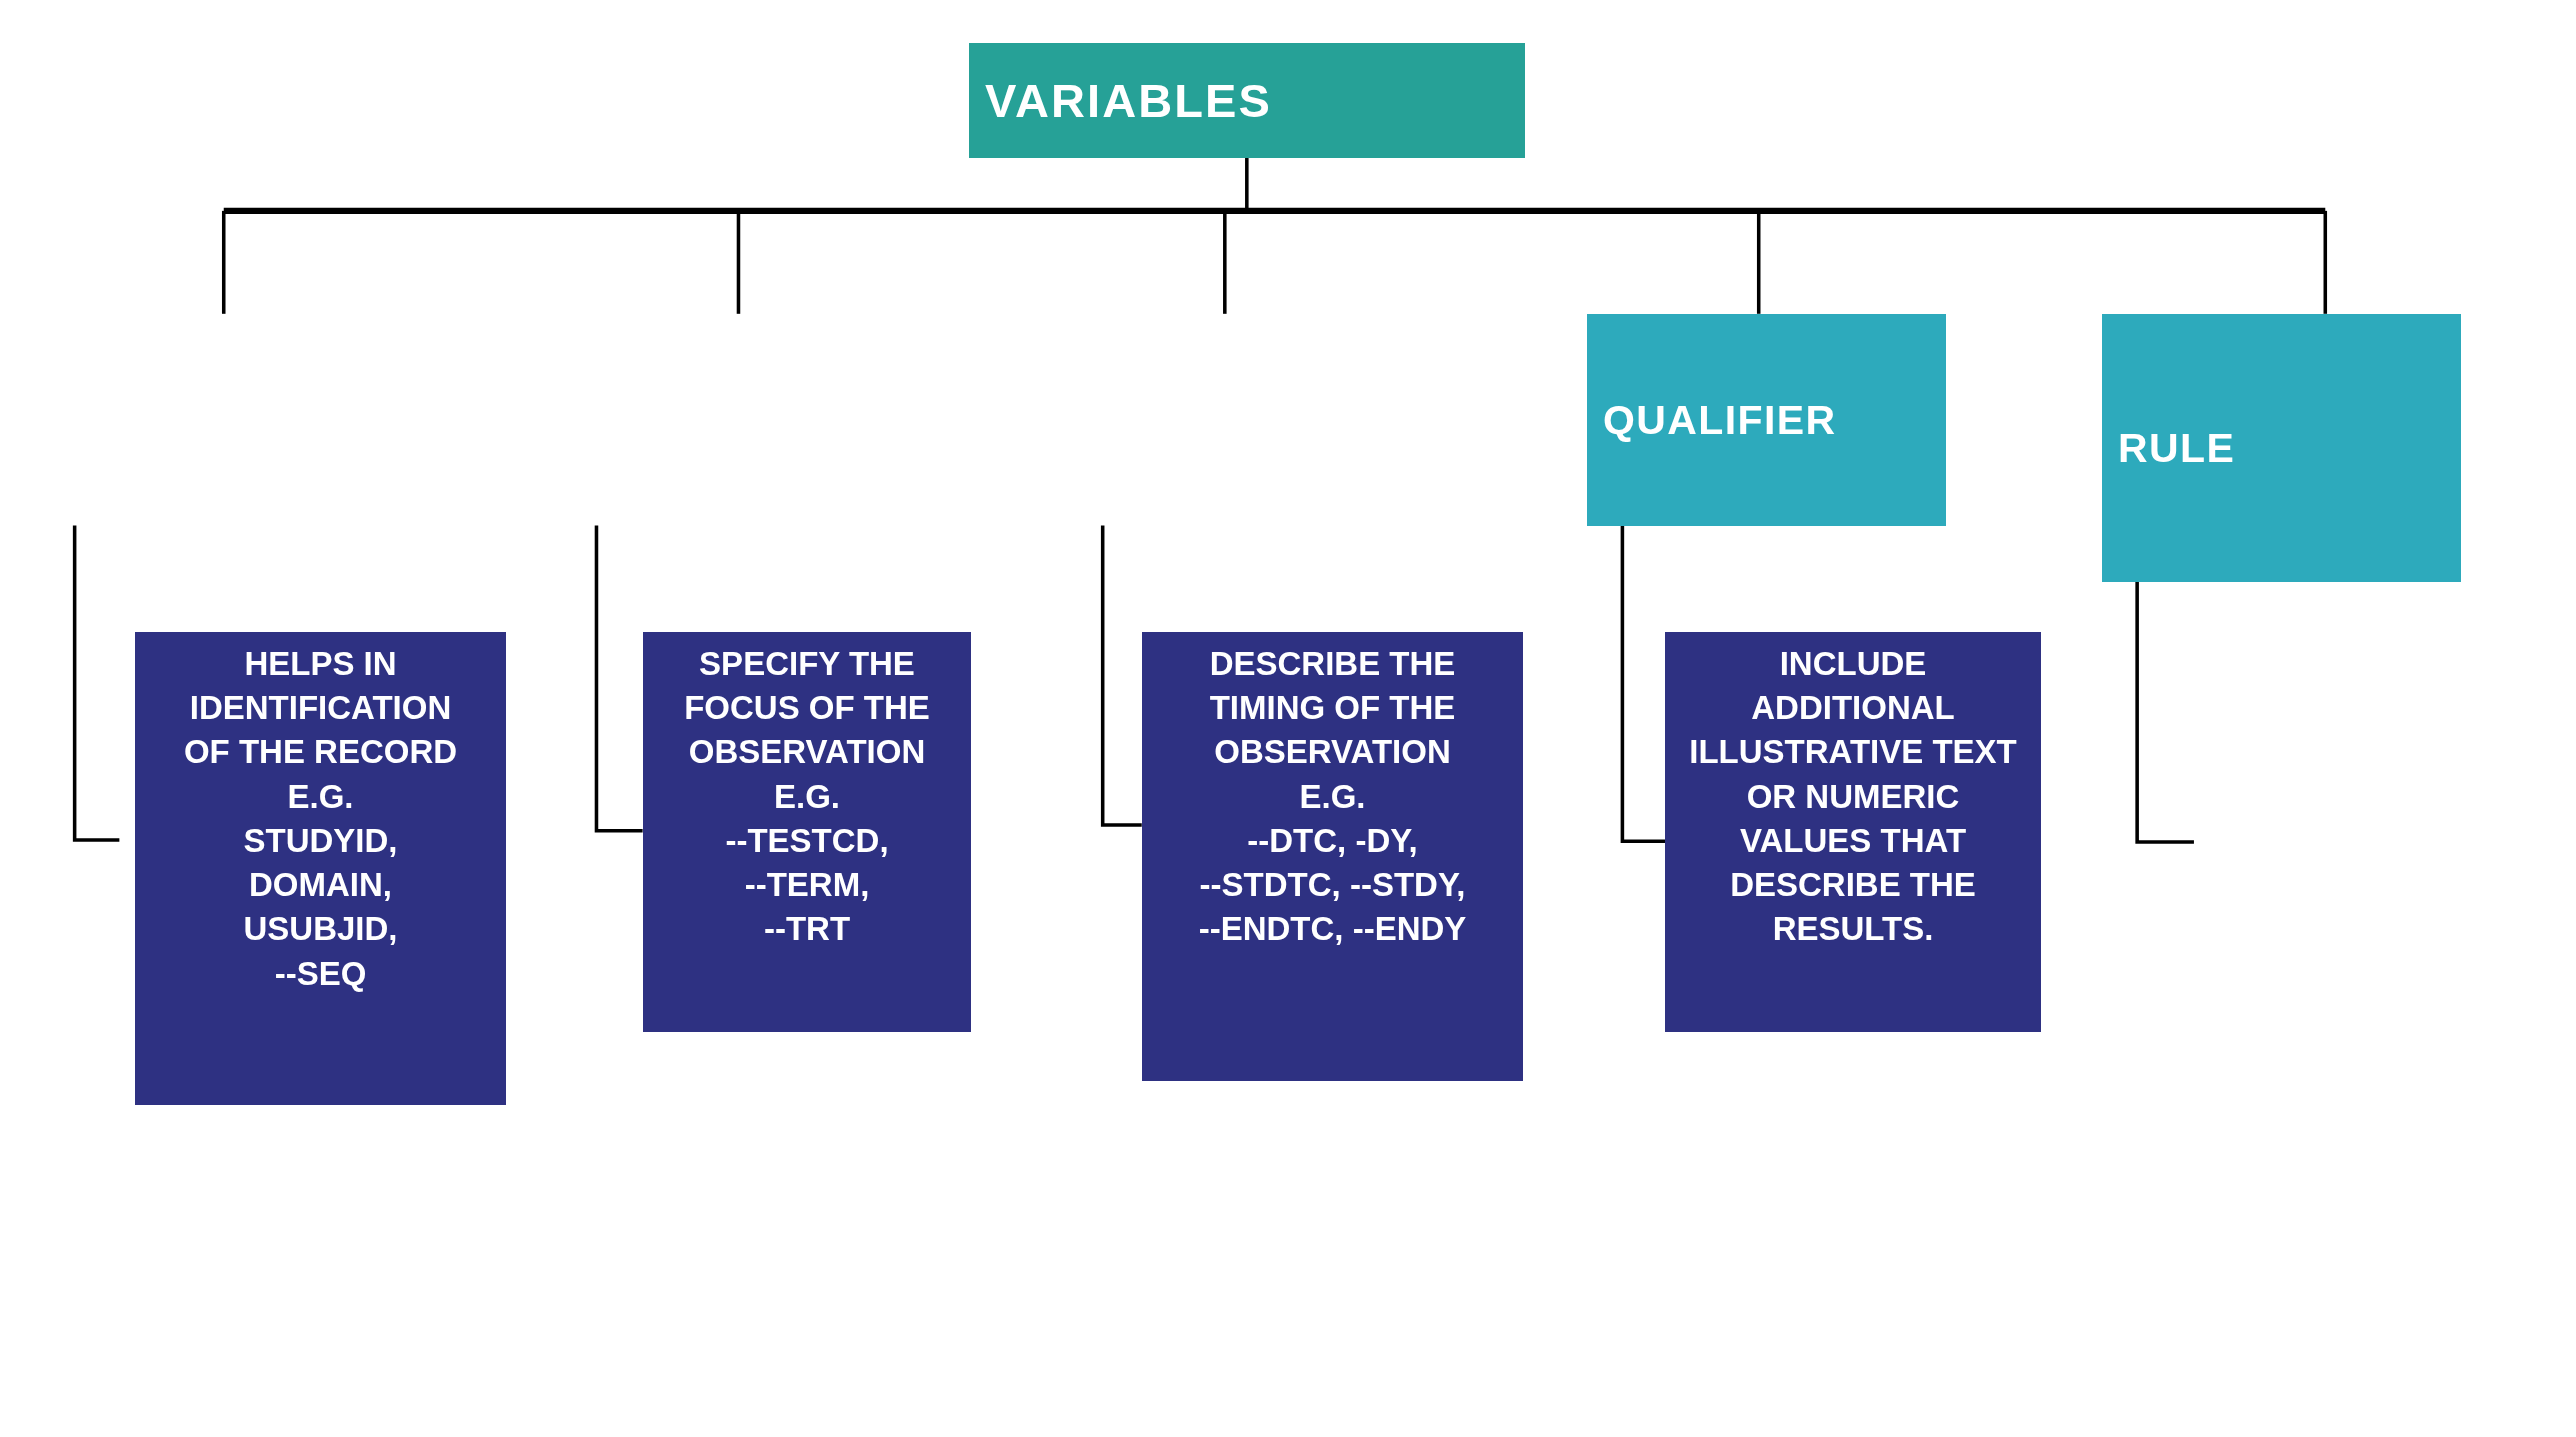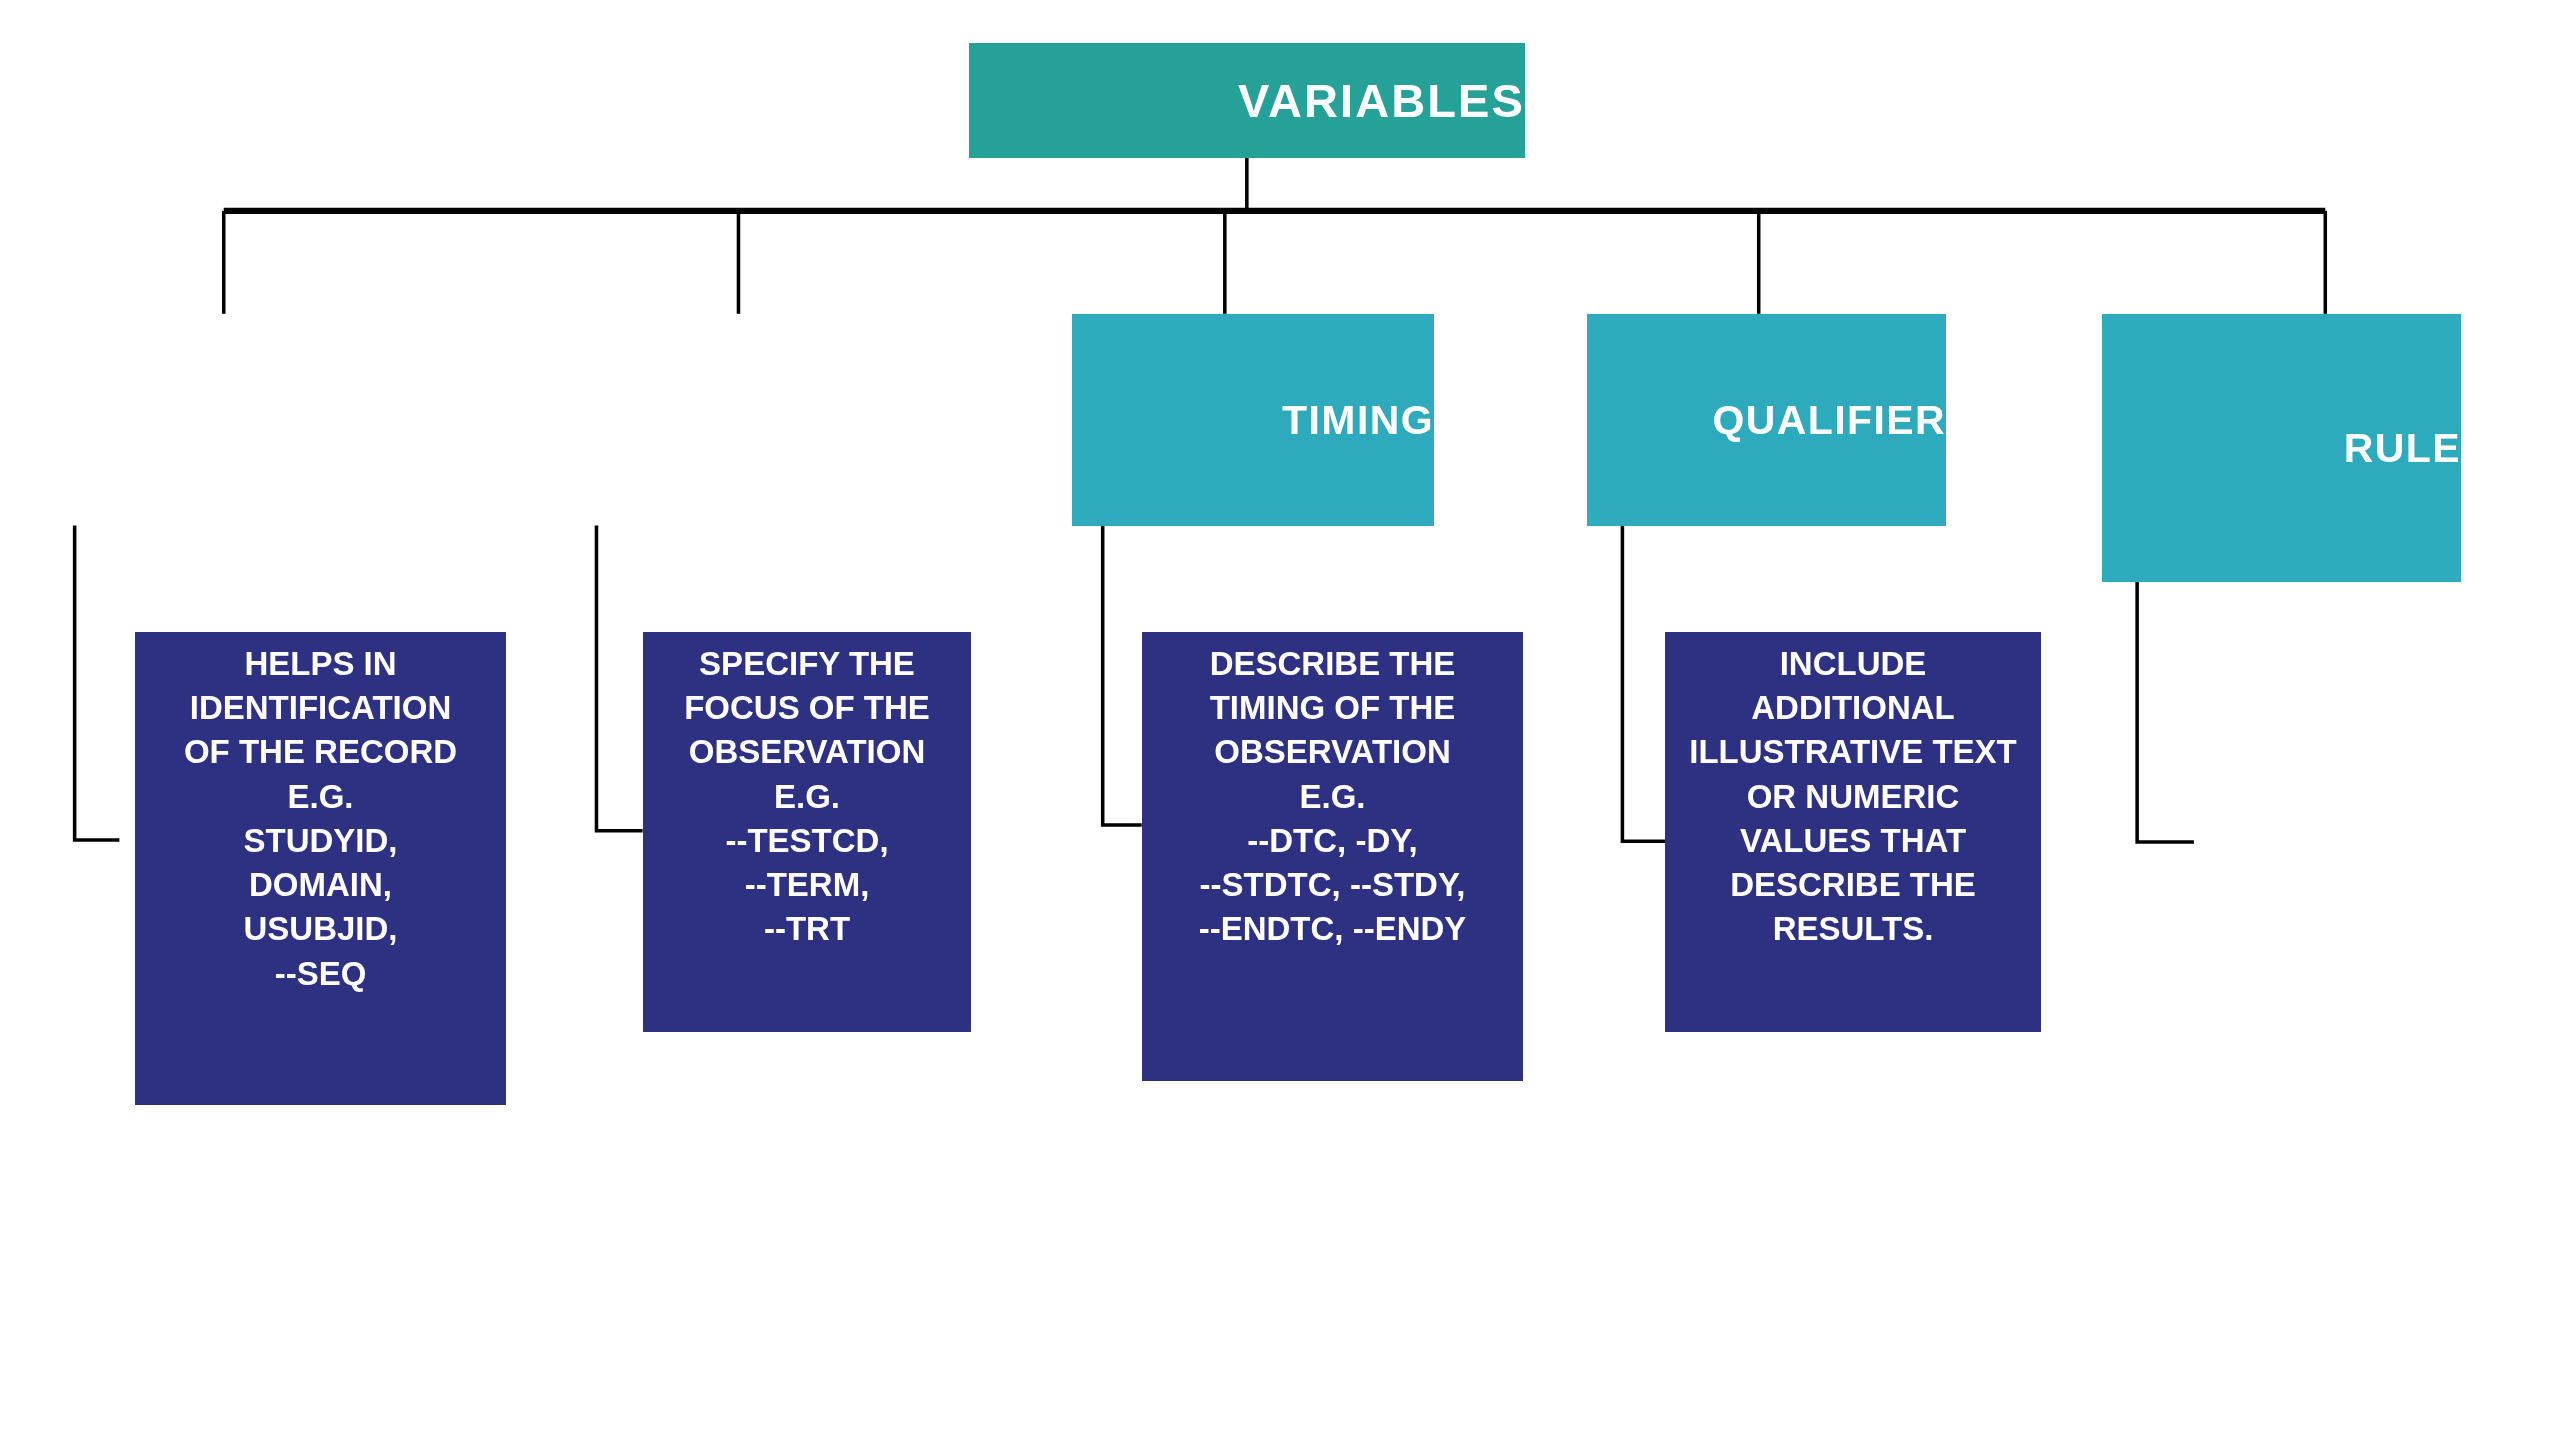--- a/index.html
+++ b/index.html
@@ -5,21 +5,21 @@
   html,body{margin:0;padding:0;}
   body{
     width:2576px;height:1437px;background:#ffffff;
     font-family:"Liberation Sans",sans-serif;
     overflow:hidden;position:relative;
   }
   #stage{position:absolute;left:0;top:0;width:2576px;height:1437px;}
 
   .svg-lines{position:absolute;left:0;top:0;width:2576px;height:1437px;pointer-events:none;}
 
-  .node{position:absolute;box-sizing:border-box;display:flex;align-items:center;justify-content:flex-end;}
+  .node{position:absolute;box-sizing:border-box;display:flex;align-items:center;justify-content:flex-start;padding-left:16px;}
 
   .root-node{
     background:#26a197;color:#ffffff;
     font-size:47px;font-weight:700;letter-spacing:2.1px;
   }
   .cat-node{
     background:#2daabc;color:#ffffff;
     font-size:41px;font-weight:700;letter-spacing:1.4px;
   }
   .desc-node{
@@ -51,23 +51,20 @@
     <path d="M840,740 L840,1170 L905,1170" stroke="#000000" stroke-width="5" fill="none"></path>
     <path d="M1553,740 L1553,1162 L1608,1162" stroke="#000000" stroke-width="5" fill="none"></path>
     <path d="M2285,740 L2285,1185 L2345,1185" stroke="#000000" stroke-width="5" fill="none"></path>
     <path d="M3010,740 L3010,1186 L3090,1186" stroke="#000000" stroke-width="5" fill="none"></path>
   </svg>
 
   <div class="node root-node" style="left:969px;top:43px;width:556px;height:115px;">
     <span>VARIABLES</span>
   </div>
 
-  <div class="node cat-node" style="left:1072px;top:314px;width:362px;height:212px;">
-    <span>TIMING</span>
-  </div>
   <div class="node cat-node" style="left:1587px;top:314px;width:359px;height:212px;">
     <span>QUALIFIER</span>
   </div>
   <div class="node cat-node" style="left:2102px;top:314px;width:359px;height:268px;">
     <span>RULE</span>
   </div>
 
   <div class="node desc-node" style="left:119px;top:632px;width:371px;height:473px;margin-left:16px;">
     <span class="txt">HELPS IN
 IDENTIFICATION

